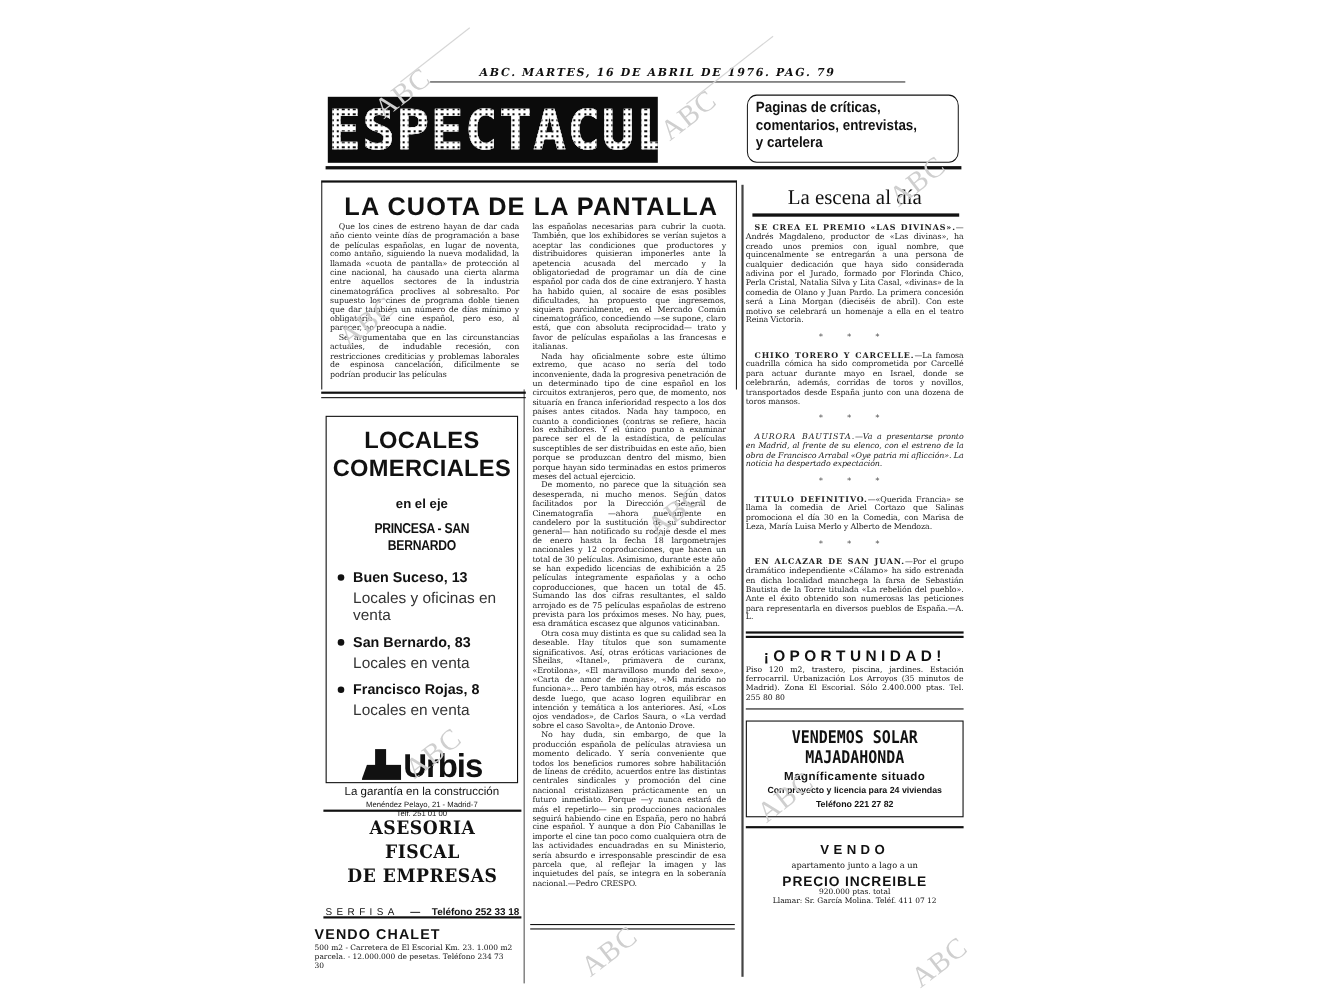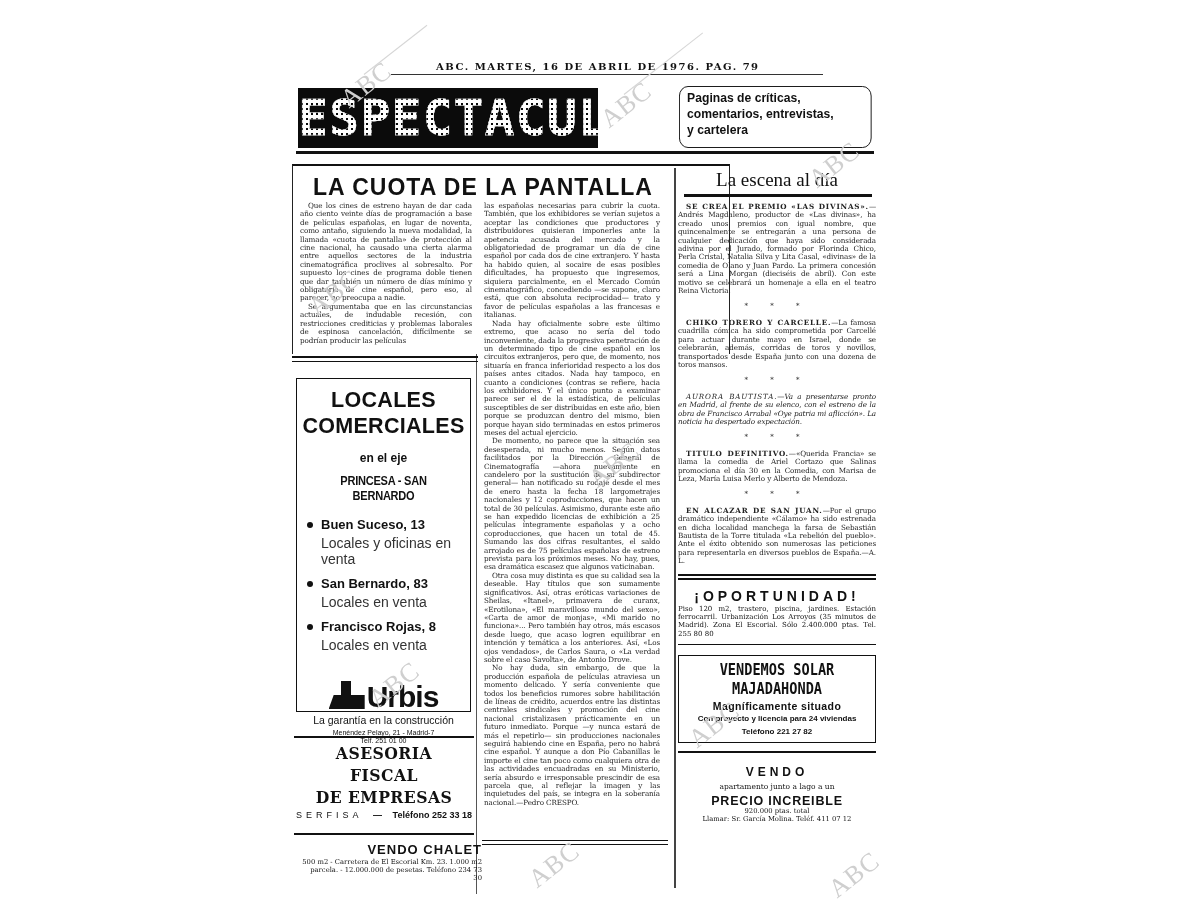--- a/index.html
+++ b/index.html
@@ -4,30 +4,30 @@
 <style>
   * { box-sizing: border-box; margin: 0; padding: 0; }
   html, body { width: 1200px; height: 900px; background: #ffffff; overflow: hidden; }
   body { position: relative; font-family: "DejaVu Serif", serif; color: #111; }
 
   .page { position: absolute; left: 286px; top: 50px; width: 596px; height: 845px; }
 
   .watermark { position: absolute; font-family: "Liberation Serif", serif; font-size: 26px; color: #cfcfcf; transform: rotate(-38deg); letter-spacing: 1px; z-index: 5; pointer-events: none; }
   .wm-line { position: absolute; height: 1px; background: #d6d6d6; transform-origin: left center; z-index: 4; pointer-events: none; }
 
-  .folio { position: absolute; left: 150px; top: 11px; font-family: "DejaVu Serif", serif; font-size: 10px; font-weight: bold; letter-spacing: 1.5px; white-space: nowrap; }
+  .folio { position: absolute; left: 150px; top: 11px; font-family: "DejaVu Serif", serif; font-size: 10px; font-weight: bold; letter-spacing: 1.5px; white-space: nowrap; font-style: italic; }
   .folio-rule { position: absolute; left: 105px; top: 24px; width: 432px; height: 1px; background: #333; }
 
   .banner { position: absolute; left: 12px; top: 38px; width: 300px; height: 60px; background: #0b0b0b; display: flex; align-items: center; justify-content: flex-start; overflow: hidden; }
   .banner-text { font-family: "DejaVu Sans Mono", monospace; font-weight: bold; font-size: 50px; letter-spacing: 1px; color: transparent; background: repeating-linear-gradient(90deg, #fff 0 3px, transparent 3px 5px), repeating-linear-gradient(0deg, #fff 0 3px, #0b0b0b 3px 5px); -webkit-background-clip: text; background-clip: text; -webkit-text-stroke: 0.3px #ddd; line-height: 1; }
   .banner-rule { position: absolute; left: 10px; top: 101px; width: 578px; height: 3px; background: #111; }
 
   .tagline-box { position: absolute; left: 393px; top: 36px; width: 194px; height: 62px; border: 1.5px solid #111; border-radius: 10px; padding: 3px 8px; font-family: "Liberation Sans", sans-serif; font-weight: bold; font-size: 13.5px; line-height: 16px; transform: scaleX(0.9); transform-origin: left top; width: 214px; }
 
-  .lead-box { position: absolute; left: 6px; top: 114px; width: 438px; height: 190px; border-left: 1.5px solid #222; border-right: 1.5px solid #222; border-top: 2px solid #111; text-decoration: underline; }
+  .lead-box { position: absolute; left: 6px; top: 114px; width: 378px; height: 190px; border-left: 1.5px solid #222; border-right: 1.5px solid #222; border-top: 2px solid #111; text-decoration: underline; }
   .lead-title { position: absolute; left: 10px; top: 8px; width: 360px; text-align: center; font-family: "Liberation Sans", sans-serif; font-weight: bold; font-size: 23px; letter-spacing: 1px; white-space: nowrap; }
 
   .body-text { font-family: "DejaVu Serif", serif; font-size: 7.2px; line-height: 8.4px; text-align: justify; color: #222; letter-spacing: -0.1px; }
   .body-text p { text-indent: 8px; }
   .col1 { position: absolute; left: 14px; top: 152px; width: 172px; }
   .col2 { position: absolute; left: 198px; top: 152px; width: 176px; }
   .col2-vrule { position: absolute; left: 190px; top: 304px; width: 1px; height: 540px; background: #555; }
 
   .ad-locales { position: absolute; left: 10px; top: 328px; width: 175px; height: 334px; border: 1.5px solid #111; text-align: center; font-family: "Liberation Sans", sans-serif; }
   .ad-locales .big { font-weight: bold; font-size: 21.5px; line-height: 26px; letter-spacing: 0.3px; }
@@ -43,24 +43,24 @@
   .urbis-logo .a { position: absolute; left: 12px; top: 0; width: 10px; height: 22px; background: #111; }
   .urbis-logo .b { position: absolute; left: 0; top: 14px; width: 36px; height: 14px; background: #111; clip-path: polygon(0 100%, 14% 0, 100% 0, 100% 100%); }
   .urbis-name { font-family: "Liberation Sans", sans-serif; font-weight: bold; font-size: 30px; line-height: 28px; letter-spacing: -1px; }
   .urbis-slogan { font-size: 10.5px; margin-top: 3px; }
   .urbis-addr { font-size: 7px; margin-top: 3px; }
 
   .rule-thick { position: absolute; height: 2px; background: #111; }
 
   .ad-fiscal { position: absolute; left: 8px; top: 692px; width: 180px; text-align: center; }
   .ad-fiscal .t { font-family: "DejaVu Serif", serif; font-weight: bold; font-size: 17px; line-height: 22px; letter-spacing: 0.5px; transform: scaleX(0.92); }
-  .ad-fiscal .line { display: flex; justify-content: space-between; font-family: "Liberation Sans", sans-serif; font-size: 9px; font-weight: bold; margin-top: 2px; padding: 0 2px; }
+  .ad-fiscal .line { display: flex; justify-content: space-between; font-family: "Liberation Sans", sans-serif; font-size: 9px; font-weight: bold; margin-top: 16px; padding: 0 2px; }
   .ad-fiscal .line .brand { letter-spacing: 4px; font-weight: normal; }
 
-  .ad-chalet { position: absolute; left: 16px; top: 792px; width: 180px; text-align: right; }
+  .ad-chalet { position: absolute; left: 0; top: 792px; width: 180px; text-align: left; }
   .ad-chalet .t { font-family: "Liberation Sans", sans-serif; font-weight: bold; font-size: 13px; letter-spacing: 1px; }
   .ad-chalet .d { font-size: 6.8px; line-height: 7.8px; margin-top: 2px; }
 
   .right-col { position: absolute; left: 392px; top: 118px; width: 198px; }
   .right-vrule { position: absolute; left: 388px; top: 118px; width: 1.5px; height: 720px; background: #444; }
   .escena-title { text-align: center; font-family: "Liberation Serif", serif; font-size: 19px; line-height: 24px; }
   .escena-rule { height: 3px; background: #111; margin: 2px 4px 0 6px; }
   .escena-text { margin-top: 6px; }
   .escena-text p { margin-bottom: 2px; }
   .escena-text .kicker { font-weight: bold; letter-spacing: 0.8px; }

